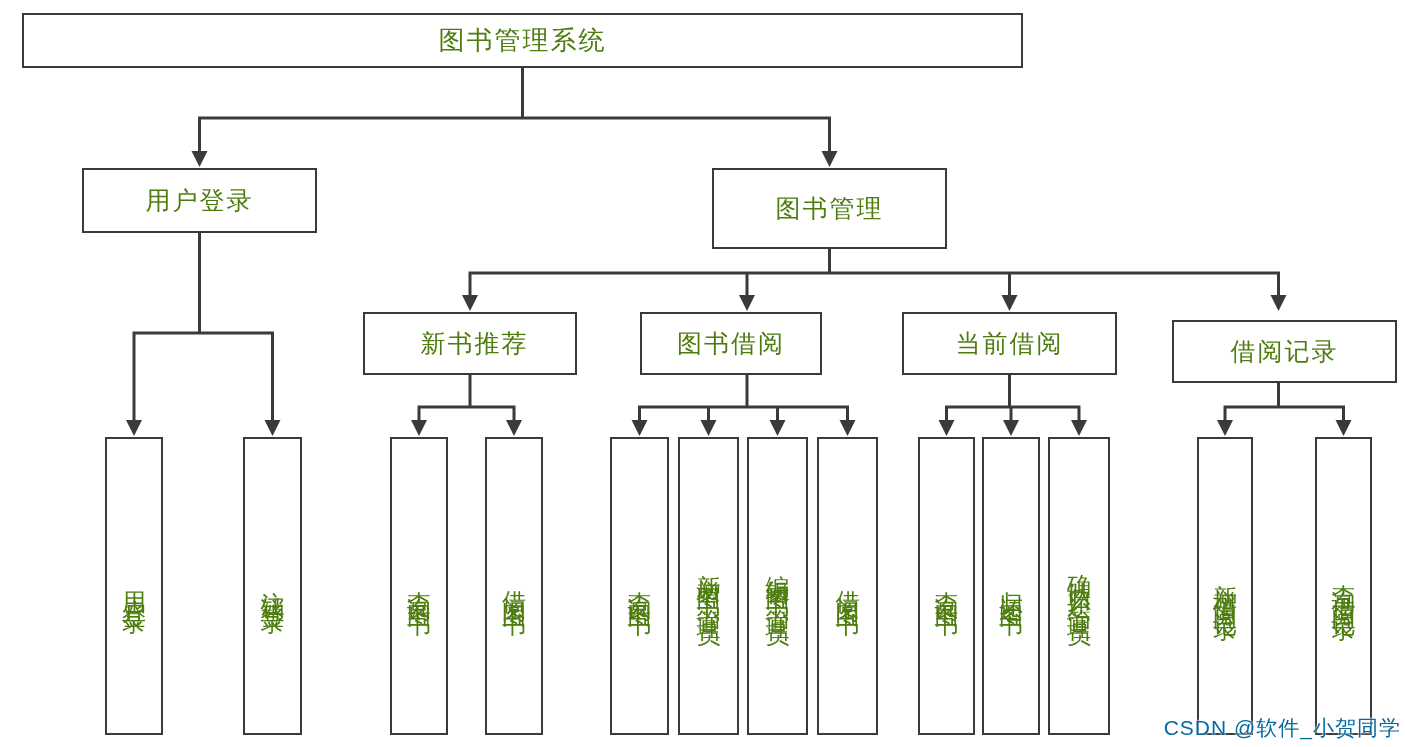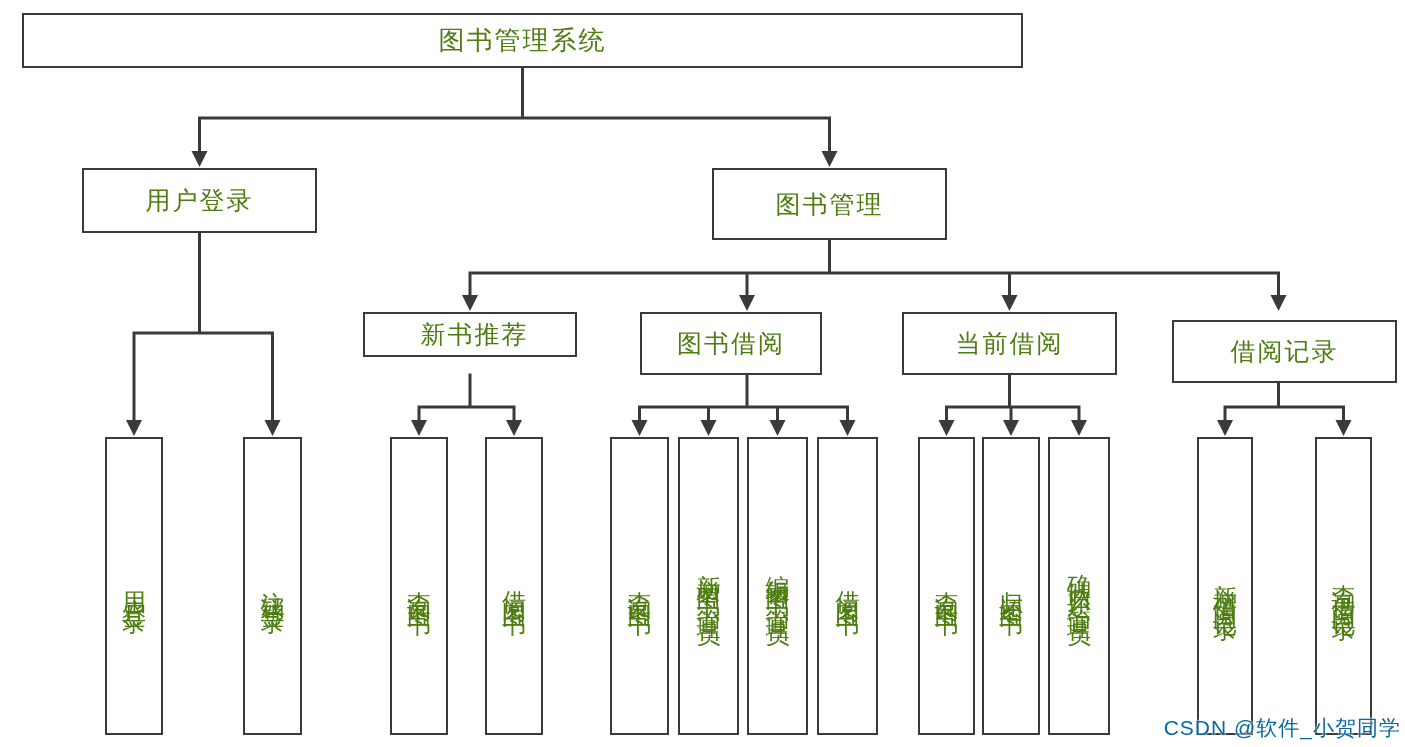--- a/index.html
+++ b/index.html
@@ -56,24 +56,24 @@
         <polygon points="1217,420 1233,420 1225,436"></polygon>
         <polygon points="1335.5,420 1351.5,420 1343.5,436"></polygon>
       </g>
     </svg>
     <div class="node lvl1" style="left: 22px; top: 13px; width: 1001px; height: 55px;">
       <span class="label">图书管理系统</span>
     </div>
     <div class="node lvl2" style="left: 82px; top: 168px; width: 235px; height: 65px;">
       <span class="label">用户登录</span>
     </div>
-    <div class="node lvl2" style="left: 712px; top: 168px; width: 235px; height: 72px;">
+    <div class="node lvl2" style="left: 712px; top: 168px; width: 235px; height: 81px;">
       <span class="label">图书管理</span>
     </div>
-    <div class="node lvl3" style="left: 363px; top: 312px; width: 214px; height: 45px; padding-left: 9px;">
+    <div class="node lvl3" style="left: 363px; top: 312px; width: 214px; height: 63px; padding-left: 9px;">
       <span class="label">新书推荐</span>
     </div>
     <div class="node lvl3" style="left: 640px; top: 312px; width: 182px; height: 63px;">
       <span class="label">图书借阅</span>
     </div>
     <div class="node lvl3" style="left: 902px; top: 312px; width: 215px; height: 63px;">
       <span class="label">当前借阅</span>
     </div>
     <div class="node lvl3" style="left: 1172px; top: 320px; width: 225px; height: 63px;">
       <span class="label">借阅记录</span>

